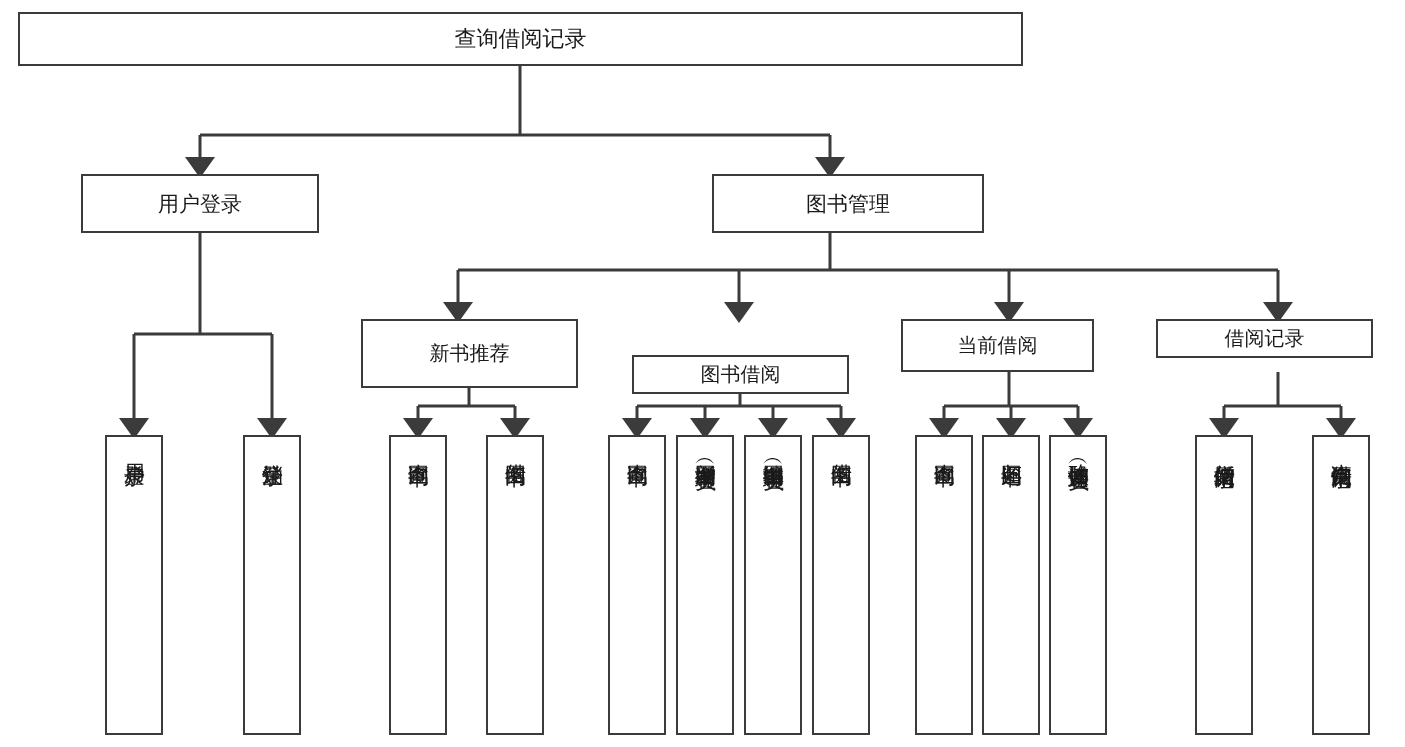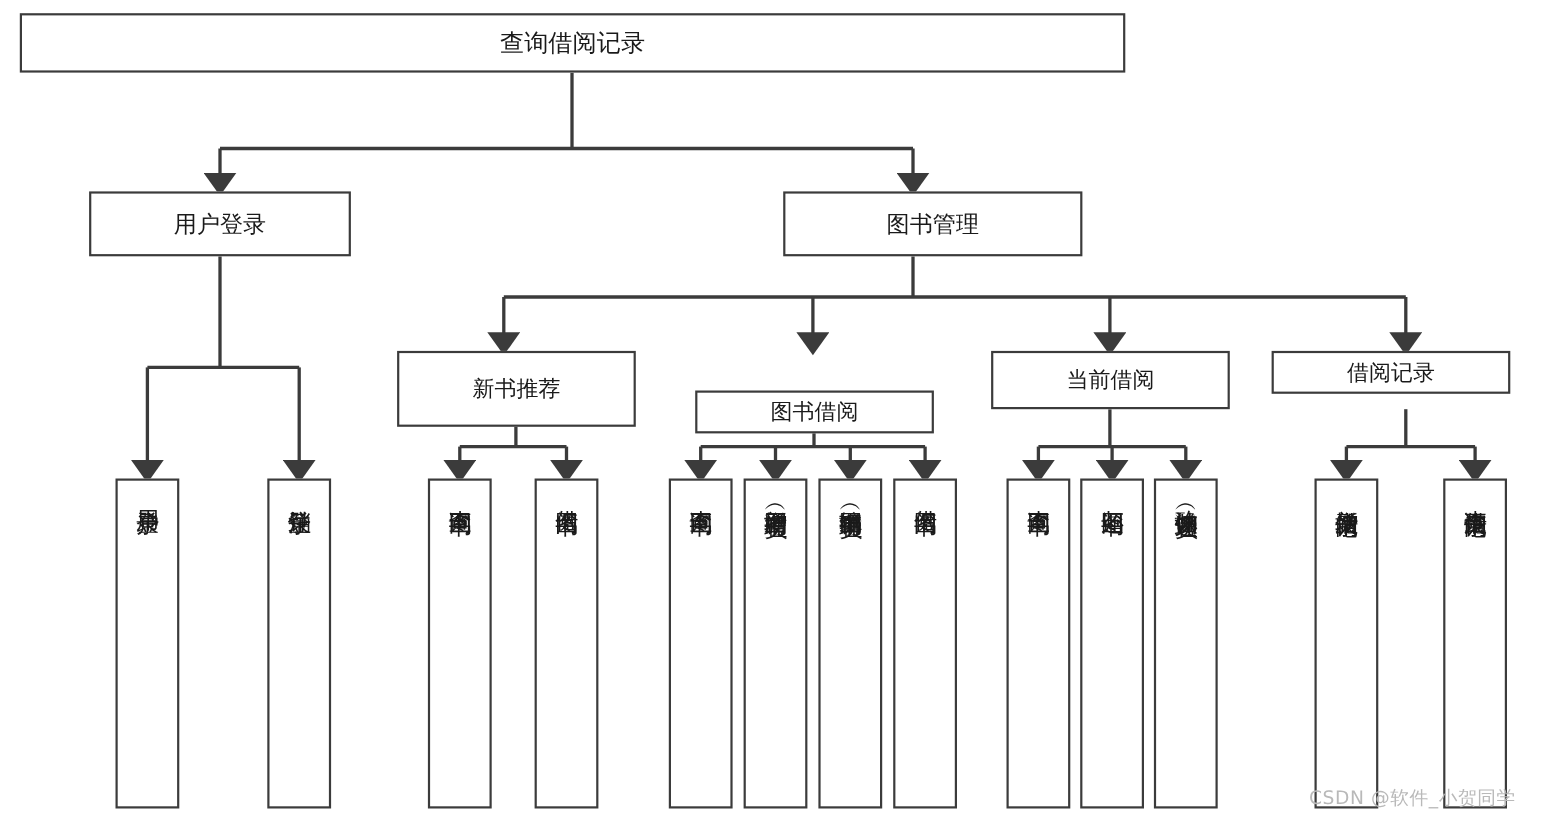--- a/index.html
+++ b/index.html
@@ -136,21 +136,21 @@
   <div class="node node-l1" style="left:712px; top:174px; width:272px; height:59px;">
     <span>图书管理</span>
   </div>
 
   <div class="node node-l2" style="left:361px; top:319px; width:217px; height:69px;">
     <span>新书推荐</span>
   </div>
   <div class="node node-l2" style="left:632px; top:319px; width:217px; height:39px;margin-top:36px;">
     <span>图书借阅</span>
   </div>
-  <div class="node node-l2" style="left:901px; top:319px; width:217px; height:53px;text-align:center;">
+  <div class="node node-l2" style="left:901px; top:319px; width:193px; height:53px;text-align:center;">
     <span>当前借阅</span>
   </div>
   <div class="node node-l2" style="left:1156px; top:319px; width:217px; height:39px;">
     <span>借阅记录</span>
   </div>
 
   <div class="node node-leaf" style="left:105px; top:435px; width:58px; height:300px;">
     <span class="vtext">用户登录</span>
   </div>
   <div class="node node-leaf" style="left:243px; top:435px; width:58px; height:300px;">
@@ -187,15 +187,14 @@
     <span class="vtext">确认归还（管理员）</span>
   </div>
 
   <div class="node node-leaf" style="left:1195px; top:435px; width:58px; height:300px;">
     <span class="vtext">新增借阅记录</span>
   </div>
   <div class="node node-leaf" style="left:1312px; top:435px; width:58px; height:300px;">
     <span class="vtext">查询借阅记录</span>
   </div>
 
-  <div class="watermark" style="left:1190px; top:714px;">CSDN @软件_小贺同学</div>
 
 </div>
 
 </body></html>

